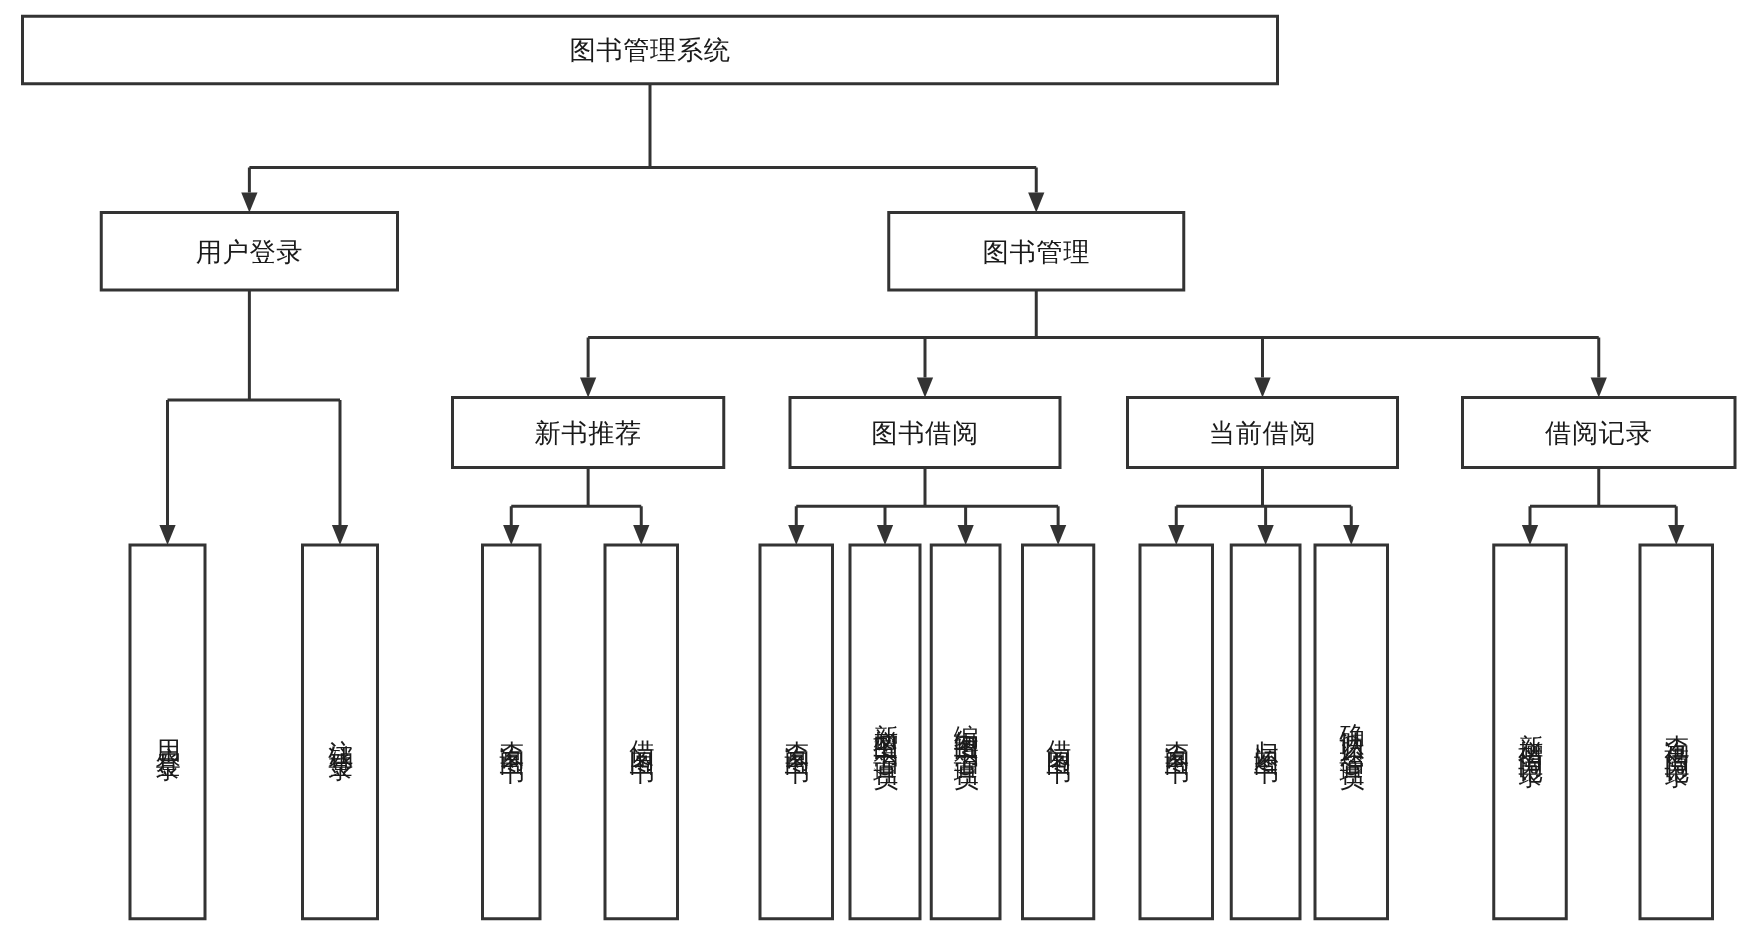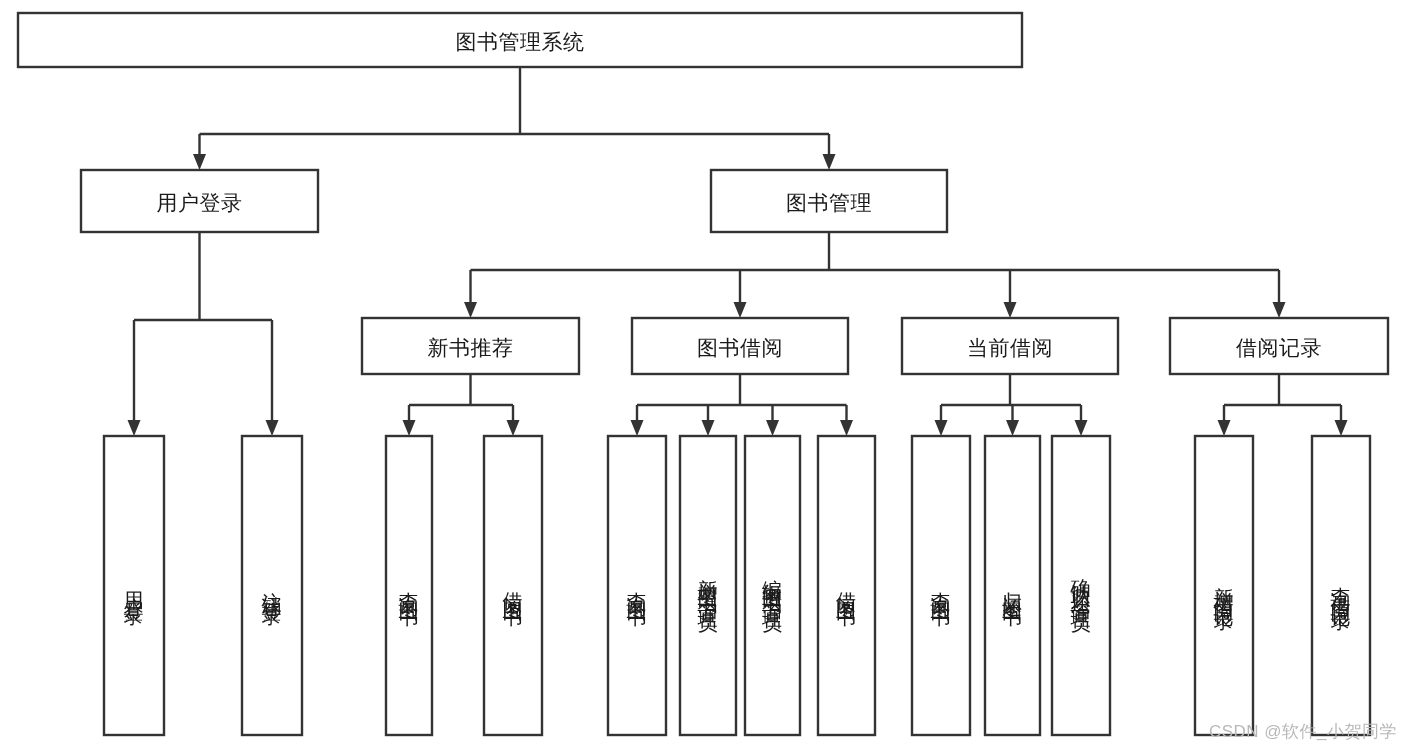--- a/index.html
+++ b/index.html
@@ -191,14 +191,13 @@
       <div class="node-label-v" style="left: 680px; top: 448px; width: 56px; height: 275px; display: flex; align-items: center; justify-content: center;">新增图书（管理员）</div>
       <div class="node-label-v" style="left: 745px; top: 448px; width: 55px; height: 275px; display: flex; align-items: center; justify-content: center;">编辑图书（管理员）</div>
       <div class="node-label-v" style="left: 818px; top: 448px; width: 57px; height: 275px; display: flex; align-items: center; justify-content: center;">借阅图书</div>
       <div class="node-label-v" style="left: 912px; top: 448px; width: 58px; height: 275px; display: flex; align-items: center; justify-content: center;">查询图书</div>
       <div class="node-label-v" style="left: 985px; top: 448px; width: 55px; height: 275px; display: flex; align-items: center; justify-content: center;">归还图书</div>
       <div class="node-label-v" style="left: 1052px; top: 448px; width: 58px; height: 275px; display: flex; align-items: center; justify-content: center;">确认归还（管理员）</div>
       <div class="node-label-v" style="left: 1195px; top: 448px; width: 58px; height: 275px; display: flex; align-items: center; justify-content: center;">新增借阅记录</div>
       <div class="node-label-v" style="left: 1312px; top: 448px; width: 58px; height: 275px; display: flex; align-items: center; justify-content: center;">查询借阅记录</div>
     </div>
 
-  <div class="watermark">CSDN @软件_小贺同学</div>
 </div>
 
 </body></html>

